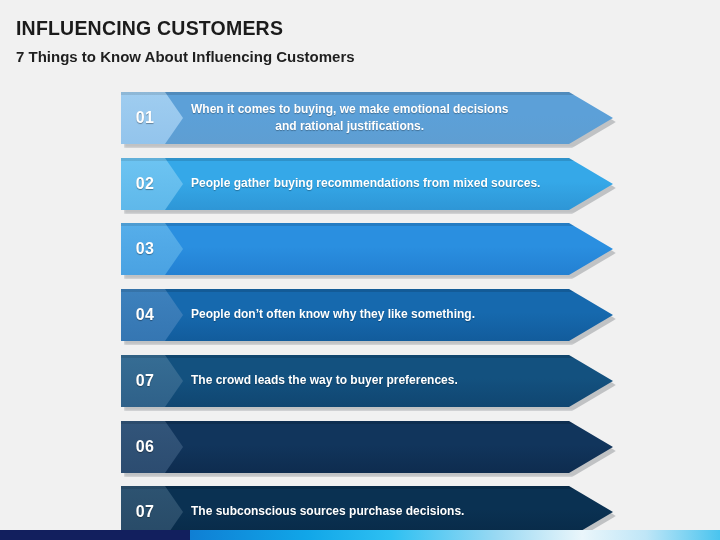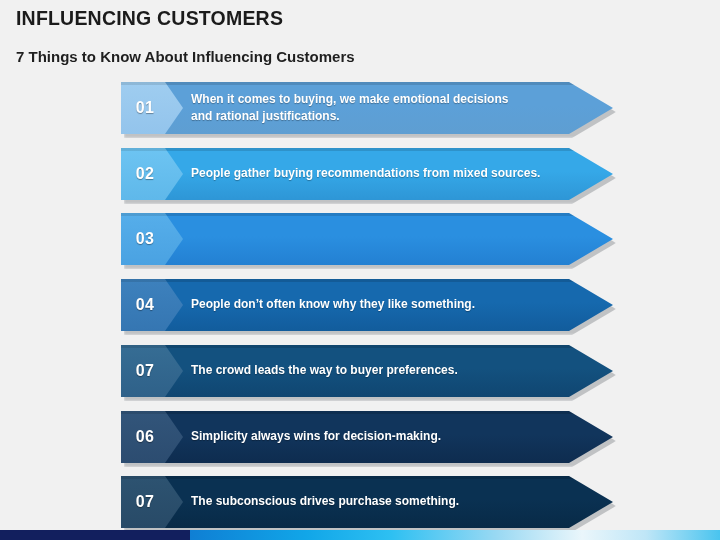--- a/index.html
+++ b/index.html
@@ -19,44 +19,45 @@
   #header {
     position: absolute;
     left: 0;
     top: 0;
     width: 720px;
     height: 76px;
   }
   #page-title {
     position: absolute;
     left: 16px;
-    top: 7px;
+    top: 17px;
     font-size: 19.5px;
     font-weight: bold;
     color: #1b1b1b;
     letter-spacing: 0.2px;
     white-space: nowrap;
   }
   #page-subtitle {
     position: absolute;
     left: 16px;
     top: 48px;
     font-size: 15px;
     font-weight: bold;
     color: #1f1f1f;
     white-space: nowrap;
   }
 
   
   #steps {
     position: absolute;
     left: 0;
-    top: 0;
+    top: 10px;
     width: 720px;
     height: 516px;
+    text-align: center;
   }
 
   .step-row {
     position: absolute;
     left: 121px;
     width: 492px;
     height: 52px;
   }
 
   
@@ -231,34 +232,29 @@
         <div>
           <span>The crowd leads the way to buyer preferences.</span>
         </div>
       </div>
     </div>
     <div class="step-row" style="top: 411px;">
       <div class="step-shadow"></div>
       <div class="step-bar" style="background: linear-gradient(rgb(17, 53, 92) 0%, rgb(17, 53, 92) 45%, rgb(14, 44, 79) 100%);"></div>
       <div class="step-badge" style="background: linear-gradient(rgb(50, 85, 122) 0%, rgb(44, 76, 112) 100%);"></div>
       <div class="step-num">06</div>
-      <div class="step-text">
-        <div>
-          <span>Simplicity always wins for decision-making.</span>
-        </div>
-      </div>
     </div>
     <div class="step-row" style="top: 476px;">
       <div class="step-shadow"></div>
       <div class="step-bar" style="background: linear-gradient(rgb(10, 49, 82) 0%, rgb(10, 49, 82) 45%, rgb(8, 42, 71) 100%);"></div>
       <div class="step-badge" style="background: linear-gradient(rgb(45, 83, 113) 0%, rgb(40, 74, 103) 100%);"></div>
       <div class="step-num">07</div>
       <div class="step-text">
         <div>
-          <span>The subconscious drives purchase something.</span>
+          <span>The subconscious sources purchase decisions.</span>
         </div>
       </div>
     </div>
   </div>
 
 <div id="bottom-strip">
   <div id="bottom-strip-dark"></div>
   <div id="bottom-strip-gradient"></div>
 </div>
 

